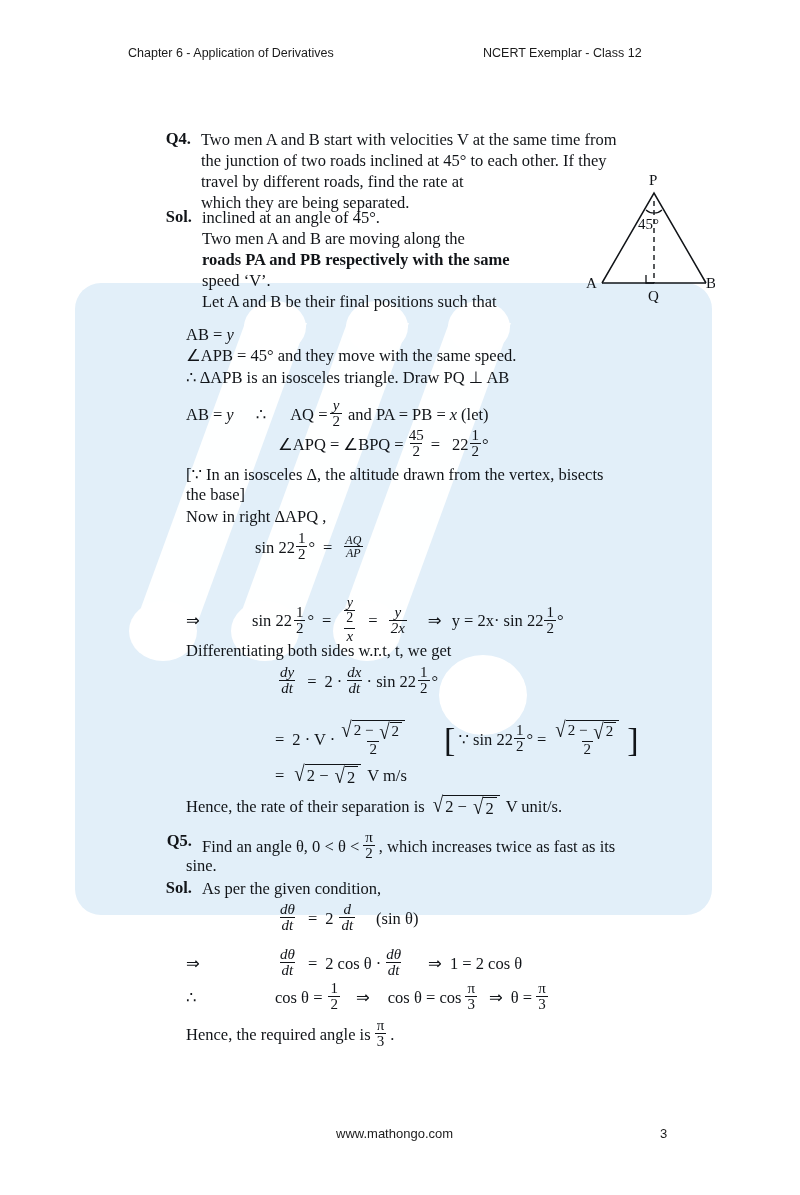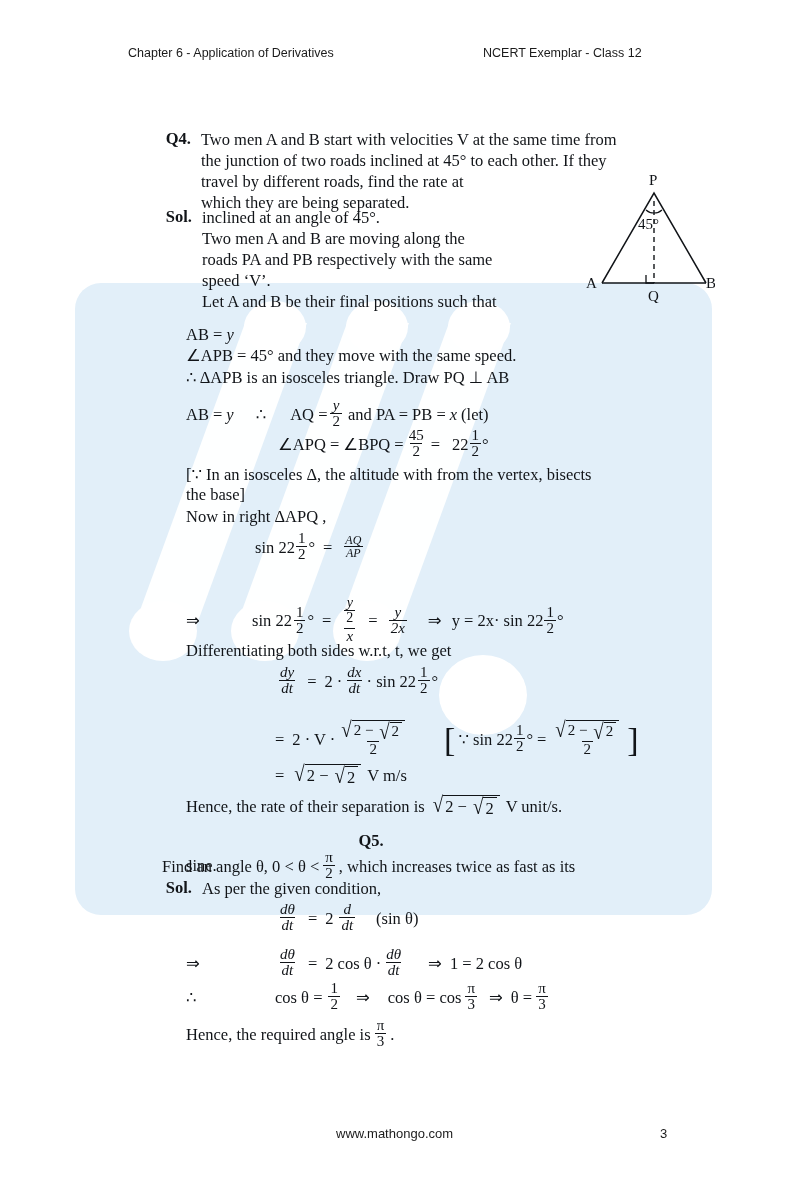--- a/index.html
+++ b/index.html
@@ -108,21 +108,21 @@
         <div style="width:325px;text-align:justify;">travel by different roads, find the   rate at</div>
         <div>which they are being separated.</div>
       </div>
     </div>
 
     <div class="row" style="left:152px;top:191px;">
       <div class="qlabel">Sol.</div>
       <div class="qbody" style="width:360px;">
         <div>inclined at an angle of 45°.</div>
         <div style="text-align:justify;">Two men A and B are moving along the</div>
-        <div style="text-align:justify;">roads PA and PB respectively with the same</div>
+        <div style="text-align:justify;font-weight:bold;">roads PA and PB respectively with the same</div>
         <div>speed ‘V’.</div>
         <div>Let A and B be their final positions such that</div>
       </div>
     </div>
 
     <div class="diagram">
       <svg width="165" height="135" viewBox="0 0 165 135">
 
         <path d="M62 115 L114 25 L166 115" fill="none" stroke="#111418" stroke-width="1.5" transform="translate(-10,0)"></path>
         <line x1="52" y1="115" x2="156" y2="115" stroke="#111418" stroke-width="1.5"></line>
@@ -172,21 +172,21 @@
       </span>
       <span style="margin-left:2px;">=</span>
       <span style="margin-left:12px;">22</span>
       <span class="frac" style="margin:0 1px;">
         <span class="num">1</span>
         <span class="den">2</span>
       </span>
       <span>°</span>
     </div>
 
-    <div class="ln" style="left:186px;top:449px;">[∵ In an isosceles Δ, the altitude with from the vertex, bisects</div>
+    <div class="ln" style="left:186px;top:449px;">[∵ In an isosceles Δ, the altitude drawn from the vertex, bisects</div>
     <div class="ln" style="left:186px;top:469px;">the base]</div>
 
     <div class="ln" style="left:186px;top:491px;">Now in right ΔAPQ ,</div>
 
     <div class="ln" style="left:255px;top:516px;display:flex;align-items:center;">
       <span>sin 22</span>
       <span class="frac" style="margin:0 1px;">
         <span class="num">1</span>
         <span class="den">2</span>
       </span>
@@ -324,21 +324,21 @@
           <span>2 −</span>
           <span class="rad" style="margin-left:2px;">
             <span class="sign">√</span>
             <span class="bar">2</span>
           </span>
         </span>
       </span>
       <span style="margin-left:6px;">V unit/s.</span>
     </div>
 
-    <div class="ln" style="left:152px;top:815px;display:flex;align-items:center;flex-direction:column;">
+    <div class="ln" style="left:152px;top:815px;display:flex;align-items:flex-start;">
       <div class="qlabel">Q5.</div>
       <div style="margin-left:10px;display:flex;align-items:center;">
         <span>Find an angle θ, 0 &lt; θ &lt;</span>
         <span class="frac" style="margin:0 4px;">
           <span class="num">π</span>
           <span class="den">2</span>
         </span>
         <span>,  which increases twice as fast as its</span>
       </div>
     </div>

